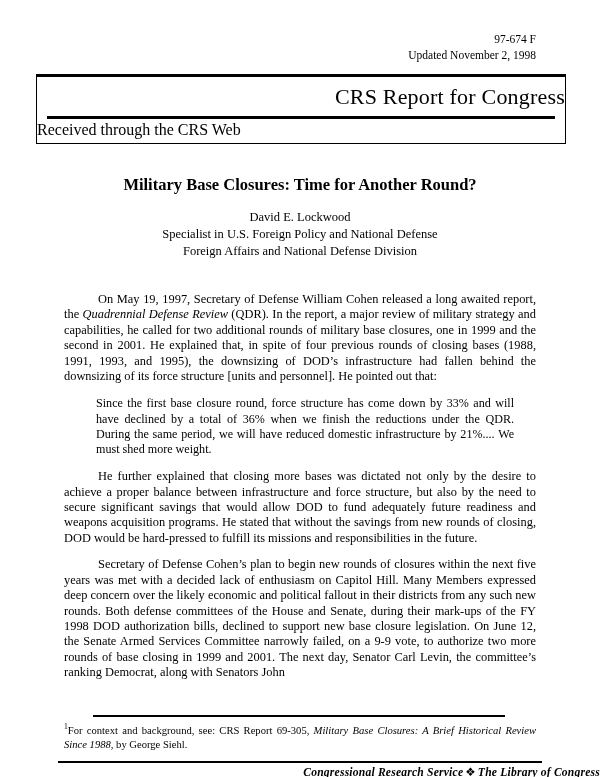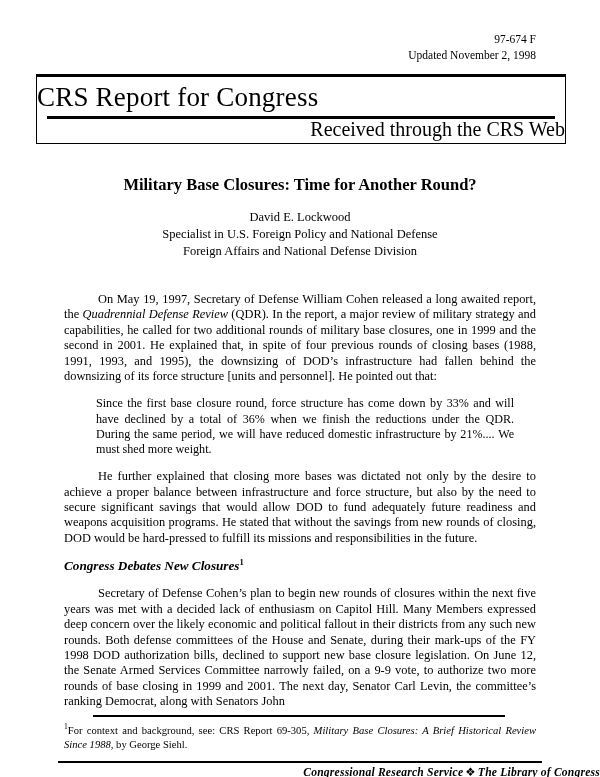--- a/index.html
+++ b/index.html
@@ -46,41 +46,41 @@
   .masthead-inner {
     position: relative;
     width: 100%;
     height: 100%;
   }
   .masthead-title {
     position: absolute;
     left: 0;
     right: 0;
     top: 1px;
-    text-align: left;
-    font-size: 27px;
+    text-align: right;
+    font-size: 22px;
     line-height: 38px;
     font-weight: normal;
     letter-spacing: 0.2px;
   }
   .masthead-rule {
     position: absolute;
     left: 10px;
     right: 10px;
     top: 39px;
     height: 2.5px;
     background: #000;
   }
   .masthead-sub {
     position: absolute;
     left: 0;
     right: 0;
     top: 41px;
-    text-align: right;
-    font-size: 20px;
+    text-align: left;
+    font-size: 16px;
     line-height: 23px;
   }
 
   
   .doc-title {
     position: absolute;
     left: 64px;
     right: 64px;
     top: 158px;
     text-align: center;
@@ -216,21 +216,20 @@
   </div>
 
   <div class="body">
 
     <p class="para"><span>On May 19, 1997, Secretary of Defense William Cohen released a long awaited report, the </span><span class="it">Quadrennial Defense Review</span><span> (QDR).  In the report, a major review of military strategy and capabilities, he called for two additional rounds of military base closures, one in 1999 and the second in 2001.  He explained that, in spite of four previous rounds of closing bases (1988, 1991, 1993, and 1995), the downsizing of DOD’s infrastructure had fallen behind the downsizing of its force structure [units and personnel].  He pointed out that:</span></p>
 
     <blockquote class="quote">Since the first base closure round, force structure has come down by 33% and will have declined by a total of 36% when we finish the reductions under the QDR. During the same period, we will have reduced domestic infrastructure by 21%.... We must shed more weight.</blockquote>
 
     <p class="para tight">He further explained that closing more bases was dictated not only by the desire to achieve a proper balance between infrastructure and force structure, but also by the need to secure significant savings that would allow DOD to fund adequately future readiness and weapons acquisition programs.  He stated that without the savings from new rounds of closing, DOD would be hard-pressed to fulfill its missions and responsibilities in the future.</p>
 
-    <h2 class="section"><span>Congress Debates New Closures</span><sup>1</sup></h2>
 
     <p class="para">Secretary of Defense Cohen’s plan to begin new rounds of closures within the next five years was met with a decided lack of enthusiasm on Capitol Hill.  Many Members expressed deep concern over the likely economic and political fallout in their districts from any such new rounds.  Both defense committees of the House and Senate, during their mark-ups of the FY 1998 DOD authorization bills, declined to support new base closure legislation.  On June 12, the Senate Armed Services Committee narrowly failed, on a 9-9 vote, to authorize two more rounds of base closing in 1999 and 2001.  The next day, Senator Carl Levin, the committee’s ranking Democrat, along with Senators John</p>
 
   </div>
 
   <div class="footnote-rule"></div>
   <div class="footnote"><sup>1</sup><span>For context and background, see: CRS Report 69-305, </span><span class="it">Military Base Closures: A Brief Historical Review Since 1988</span><span>, by George Siehl.</span></div>
 
   <div class="footer-rule"></div>
   <div class="footer"><span>Congressional Research Service</span><span class="diamond">❖</span><span>The Library of Congress</span></div>

